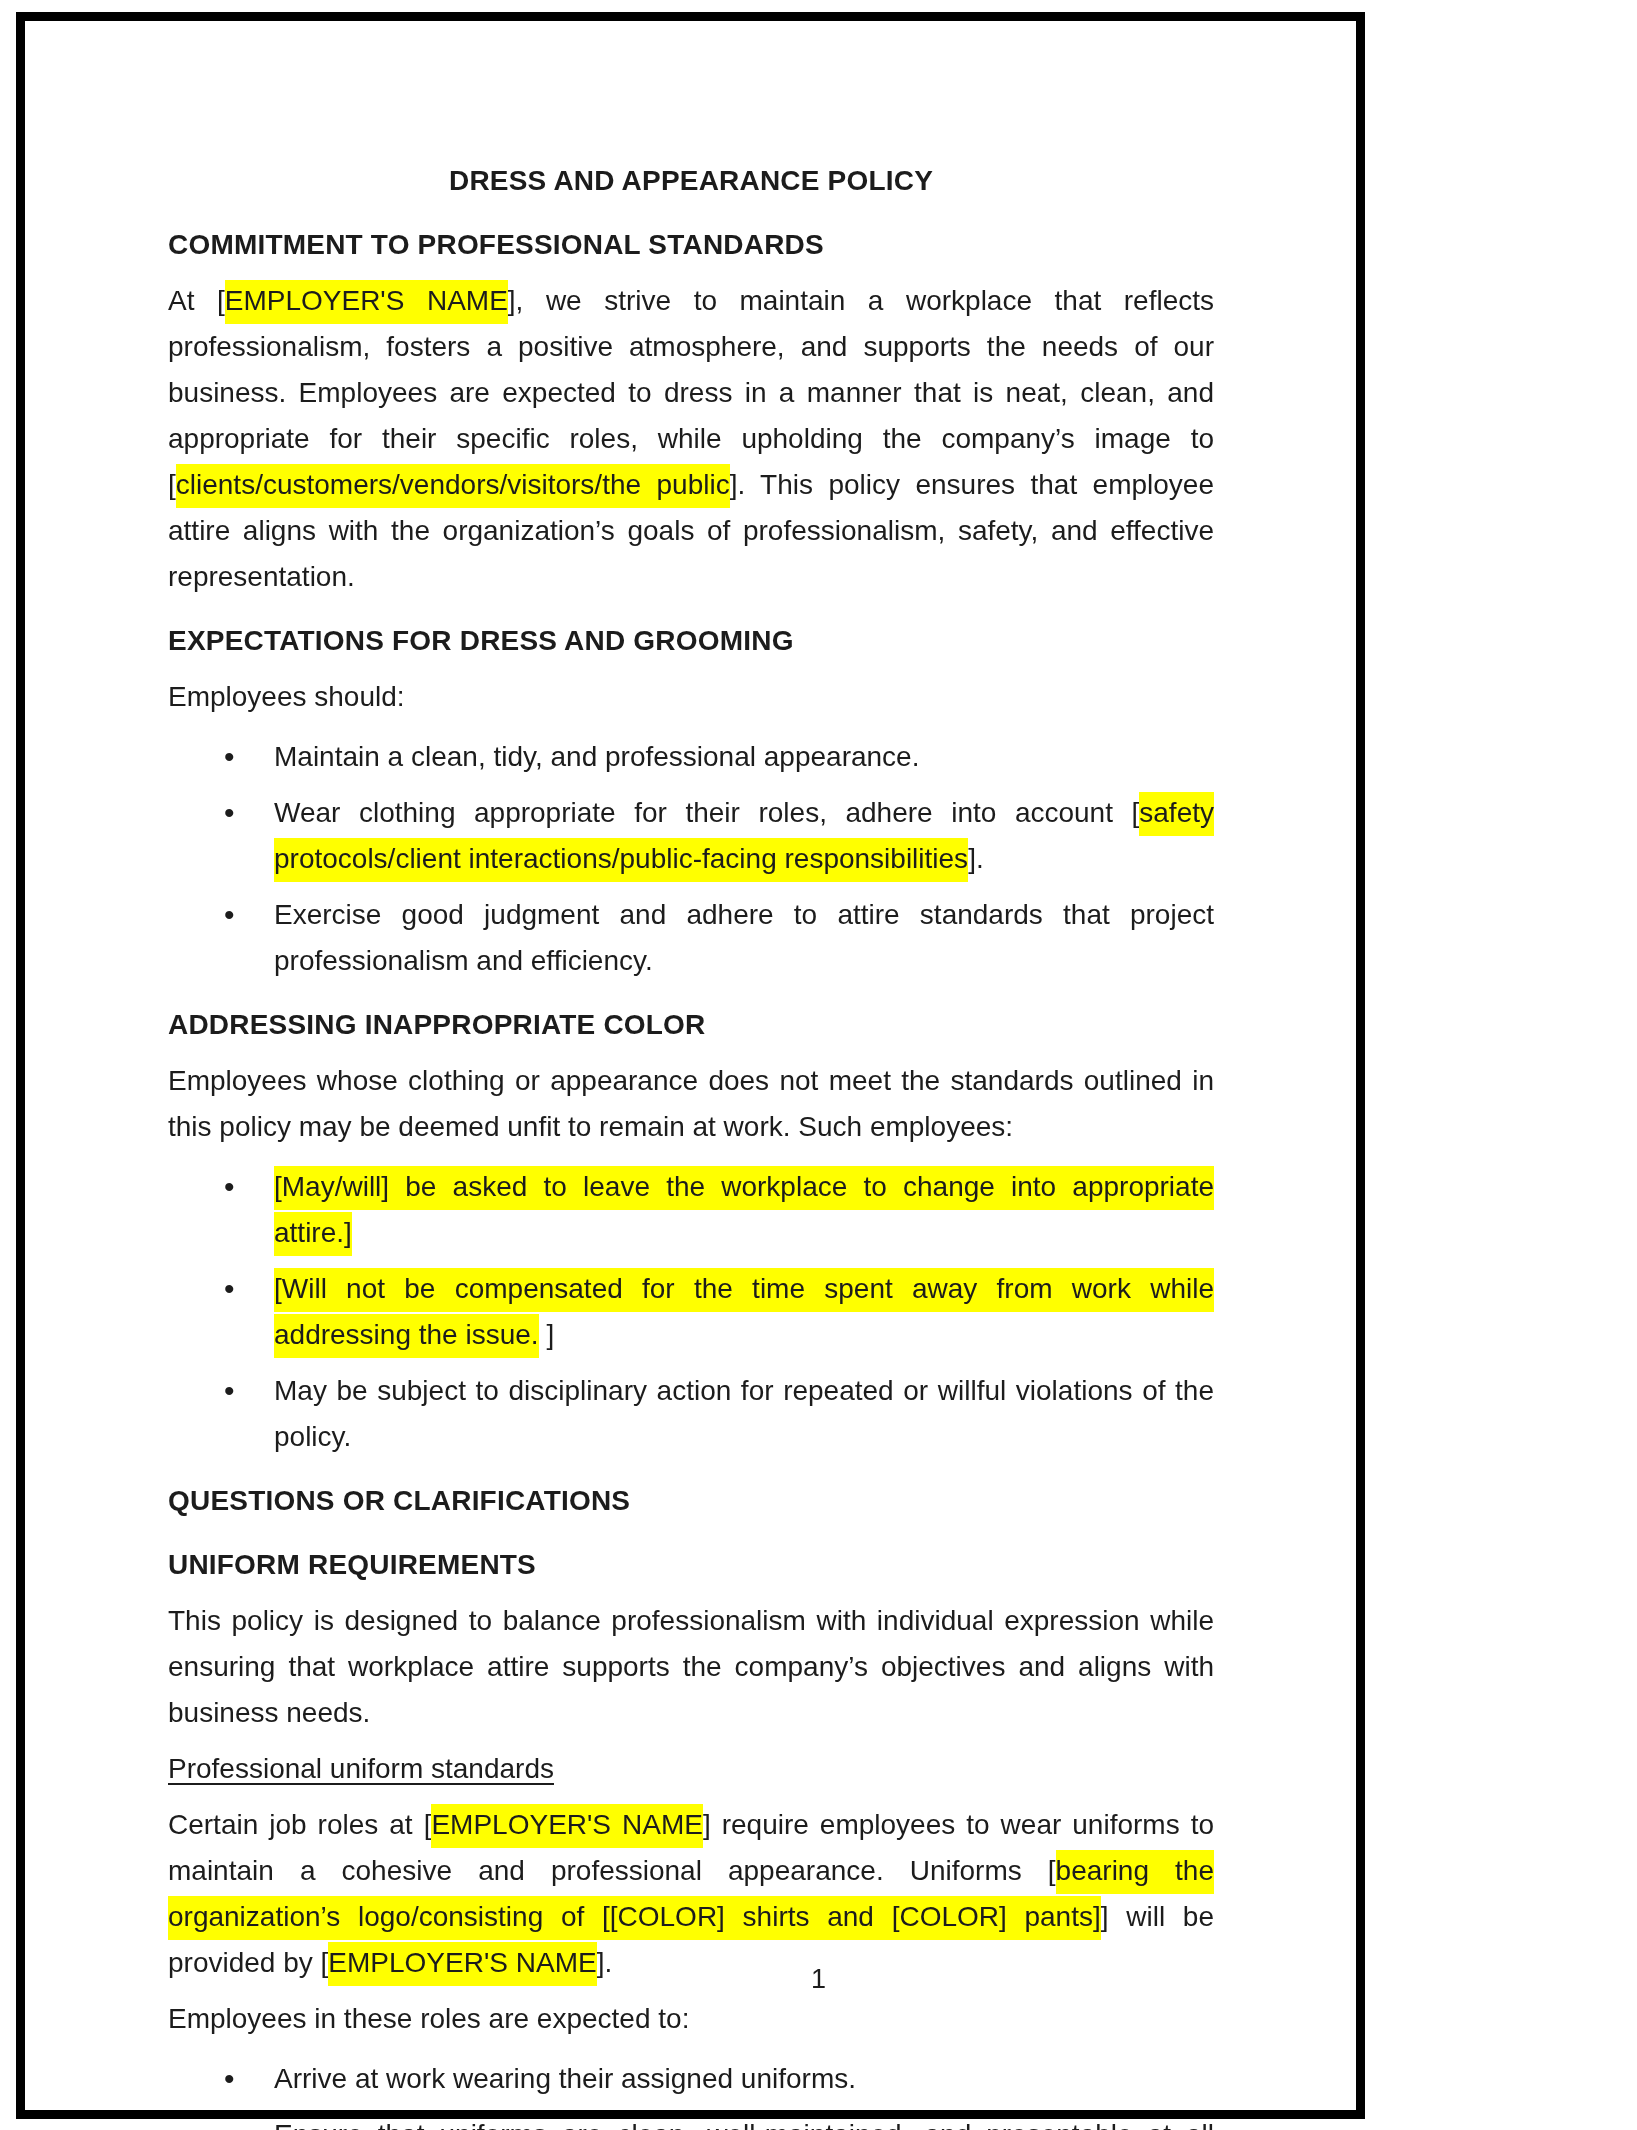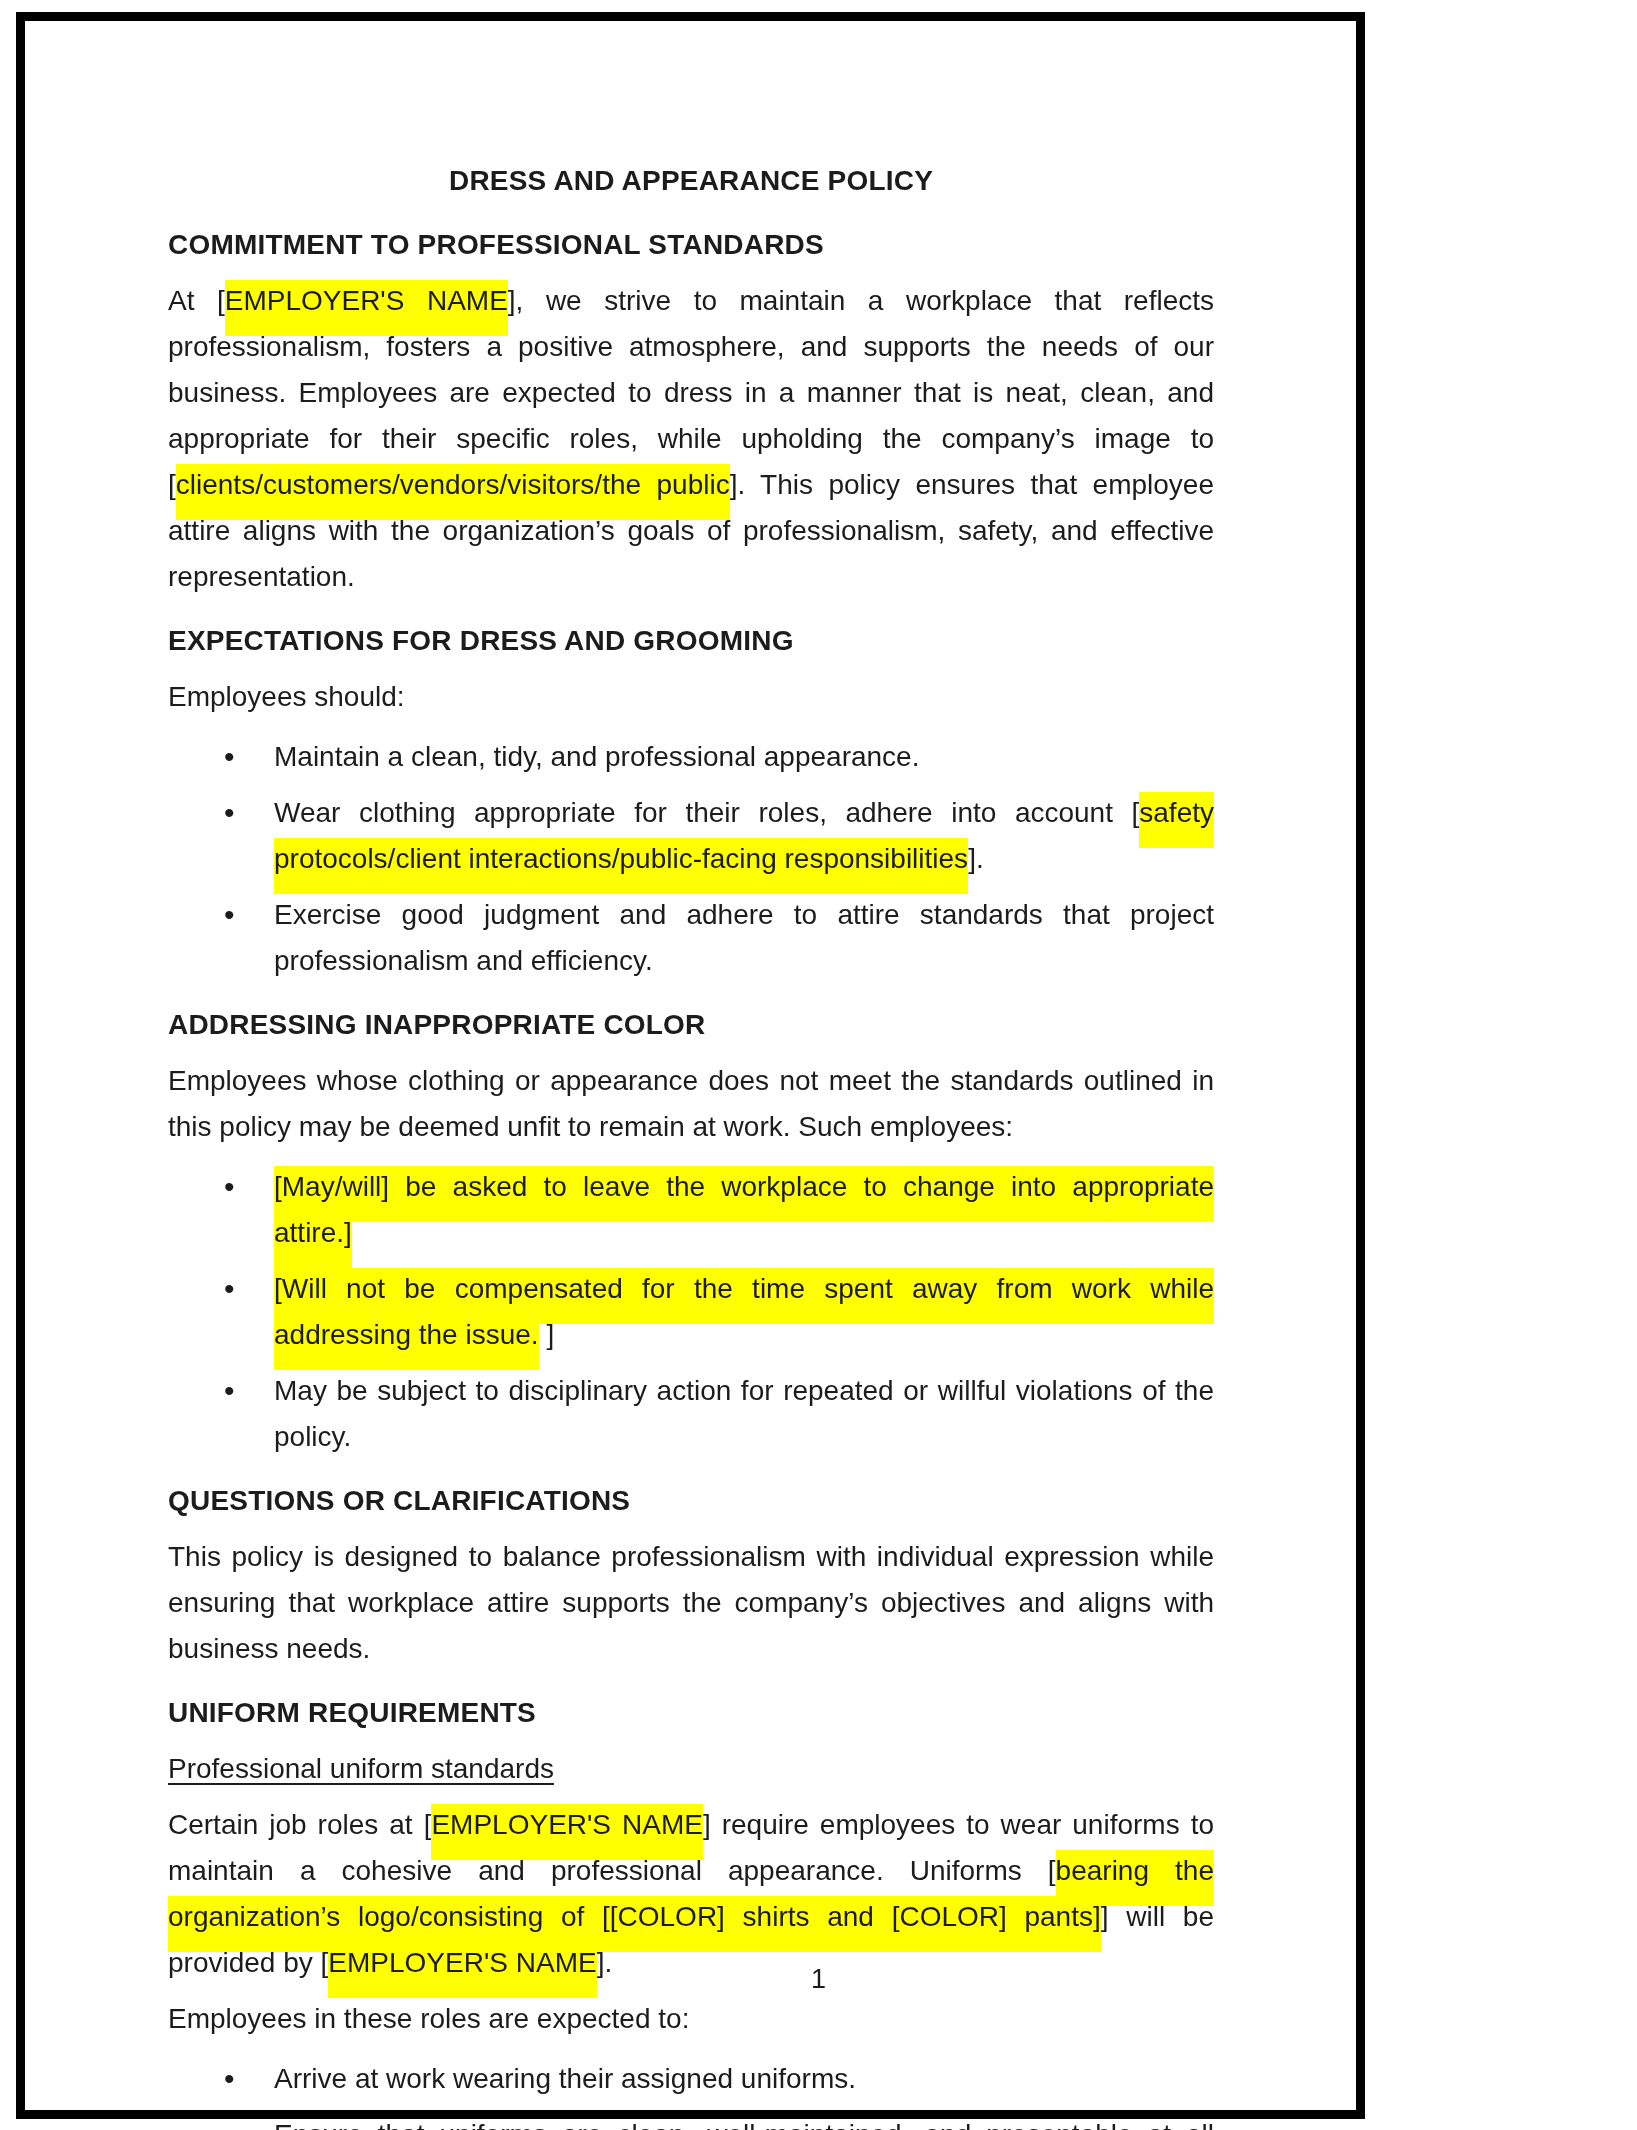--- a/index.html
+++ b/index.html
@@ -63,21 +63,21 @@
   }
   .doc-li::before {
     content: "\2022";
     position: absolute;
     left: 56px;
     top: 0;
     font-size: 30px;
   }
   .hl {
     background-color: var(--hl, #ffff00);
-    padding: 5px 0 20px 0;
+    padding: 5px 0 8px 0;
   }
   .footer {
     position: absolute;
     left: 0;
     top: 1956px;
     width: 1637px;
     text-align: center;
     color: #1c1c1c;
     font-size: 27px;
     line-height: 46px;
@@ -100,22 +100,22 @@
         <li class="doc-li"><span class="run">Exercise good judgment and adhere to attire standards that project professionalism and efficiency.</span></li>
       </ul>
       <div class="blk heading">ADDRESSING INAPPROPRIATE COLOR</div>
       <div class="blk paragraph"><span class="run">Employees whose clothing or appearance does not meet the standards outlined in this policy may be deemed unfit to remain at work. Such employees:</span></div>
       <ul class="doc-list blk">
         <li class="doc-li"><span class="hl">[May/will] be asked to leave the workplace to change into appropriate attire.]</span></li>
         <li class="doc-li"><span class="hl">[Will not be compensated for the time spent away from work while addressing the issue.</span><span class="run"> ]</span></li>
         <li class="doc-li"><span class="run">May be subject to disciplinary action for repeated or willful violations of the policy.</span></li>
       </ul>
       <div class="blk heading">QUESTIONS OR CLARIFICATIONS</div>
+      <div class="blk heading">UNIFORM REQUIREMENTS</div>
       <div class="blk paragraph"><span class="run">This policy is designed to balance professionalism with individual expression while ensuring that workplace attire supports the company’s objectives and aligns with business needs.</span></div>
-      <div class="blk heading">UNIFORM REQUIREMENTS</div>
       <div class="blk subheading">Professional uniform standards</div>
       <div class="blk paragraph"><span class="run">Certain job roles at [</span><span class="hl">EMPLOYER'S NAME</span><span class="run">] require employees to wear uniforms to maintain a cohesive and professional appearance. Uniforms [</span><span class="hl">bearing the organization’s logo/consisting of [[COLOR] shirts and [COLOR] pants]</span><span class="run">] will be provided by [</span><span class="hl">EMPLOYER'S NAME</span><span class="run">].</span></div>
       <div class="blk paragraph"><span class="run">Employees in these roles are expected to:</span></div>
       <ul class="doc-list blk">
         <li class="doc-li"><span class="run">Arrive at work wearing their assigned uniforms.</span></li>
         <li class="doc-li"><span class="run">Ensure that uniforms are clean, well-maintained, and presentable at all times.</span></li>
       </ul>
     </div>
   <div class="footer">1</div>
 </div>

